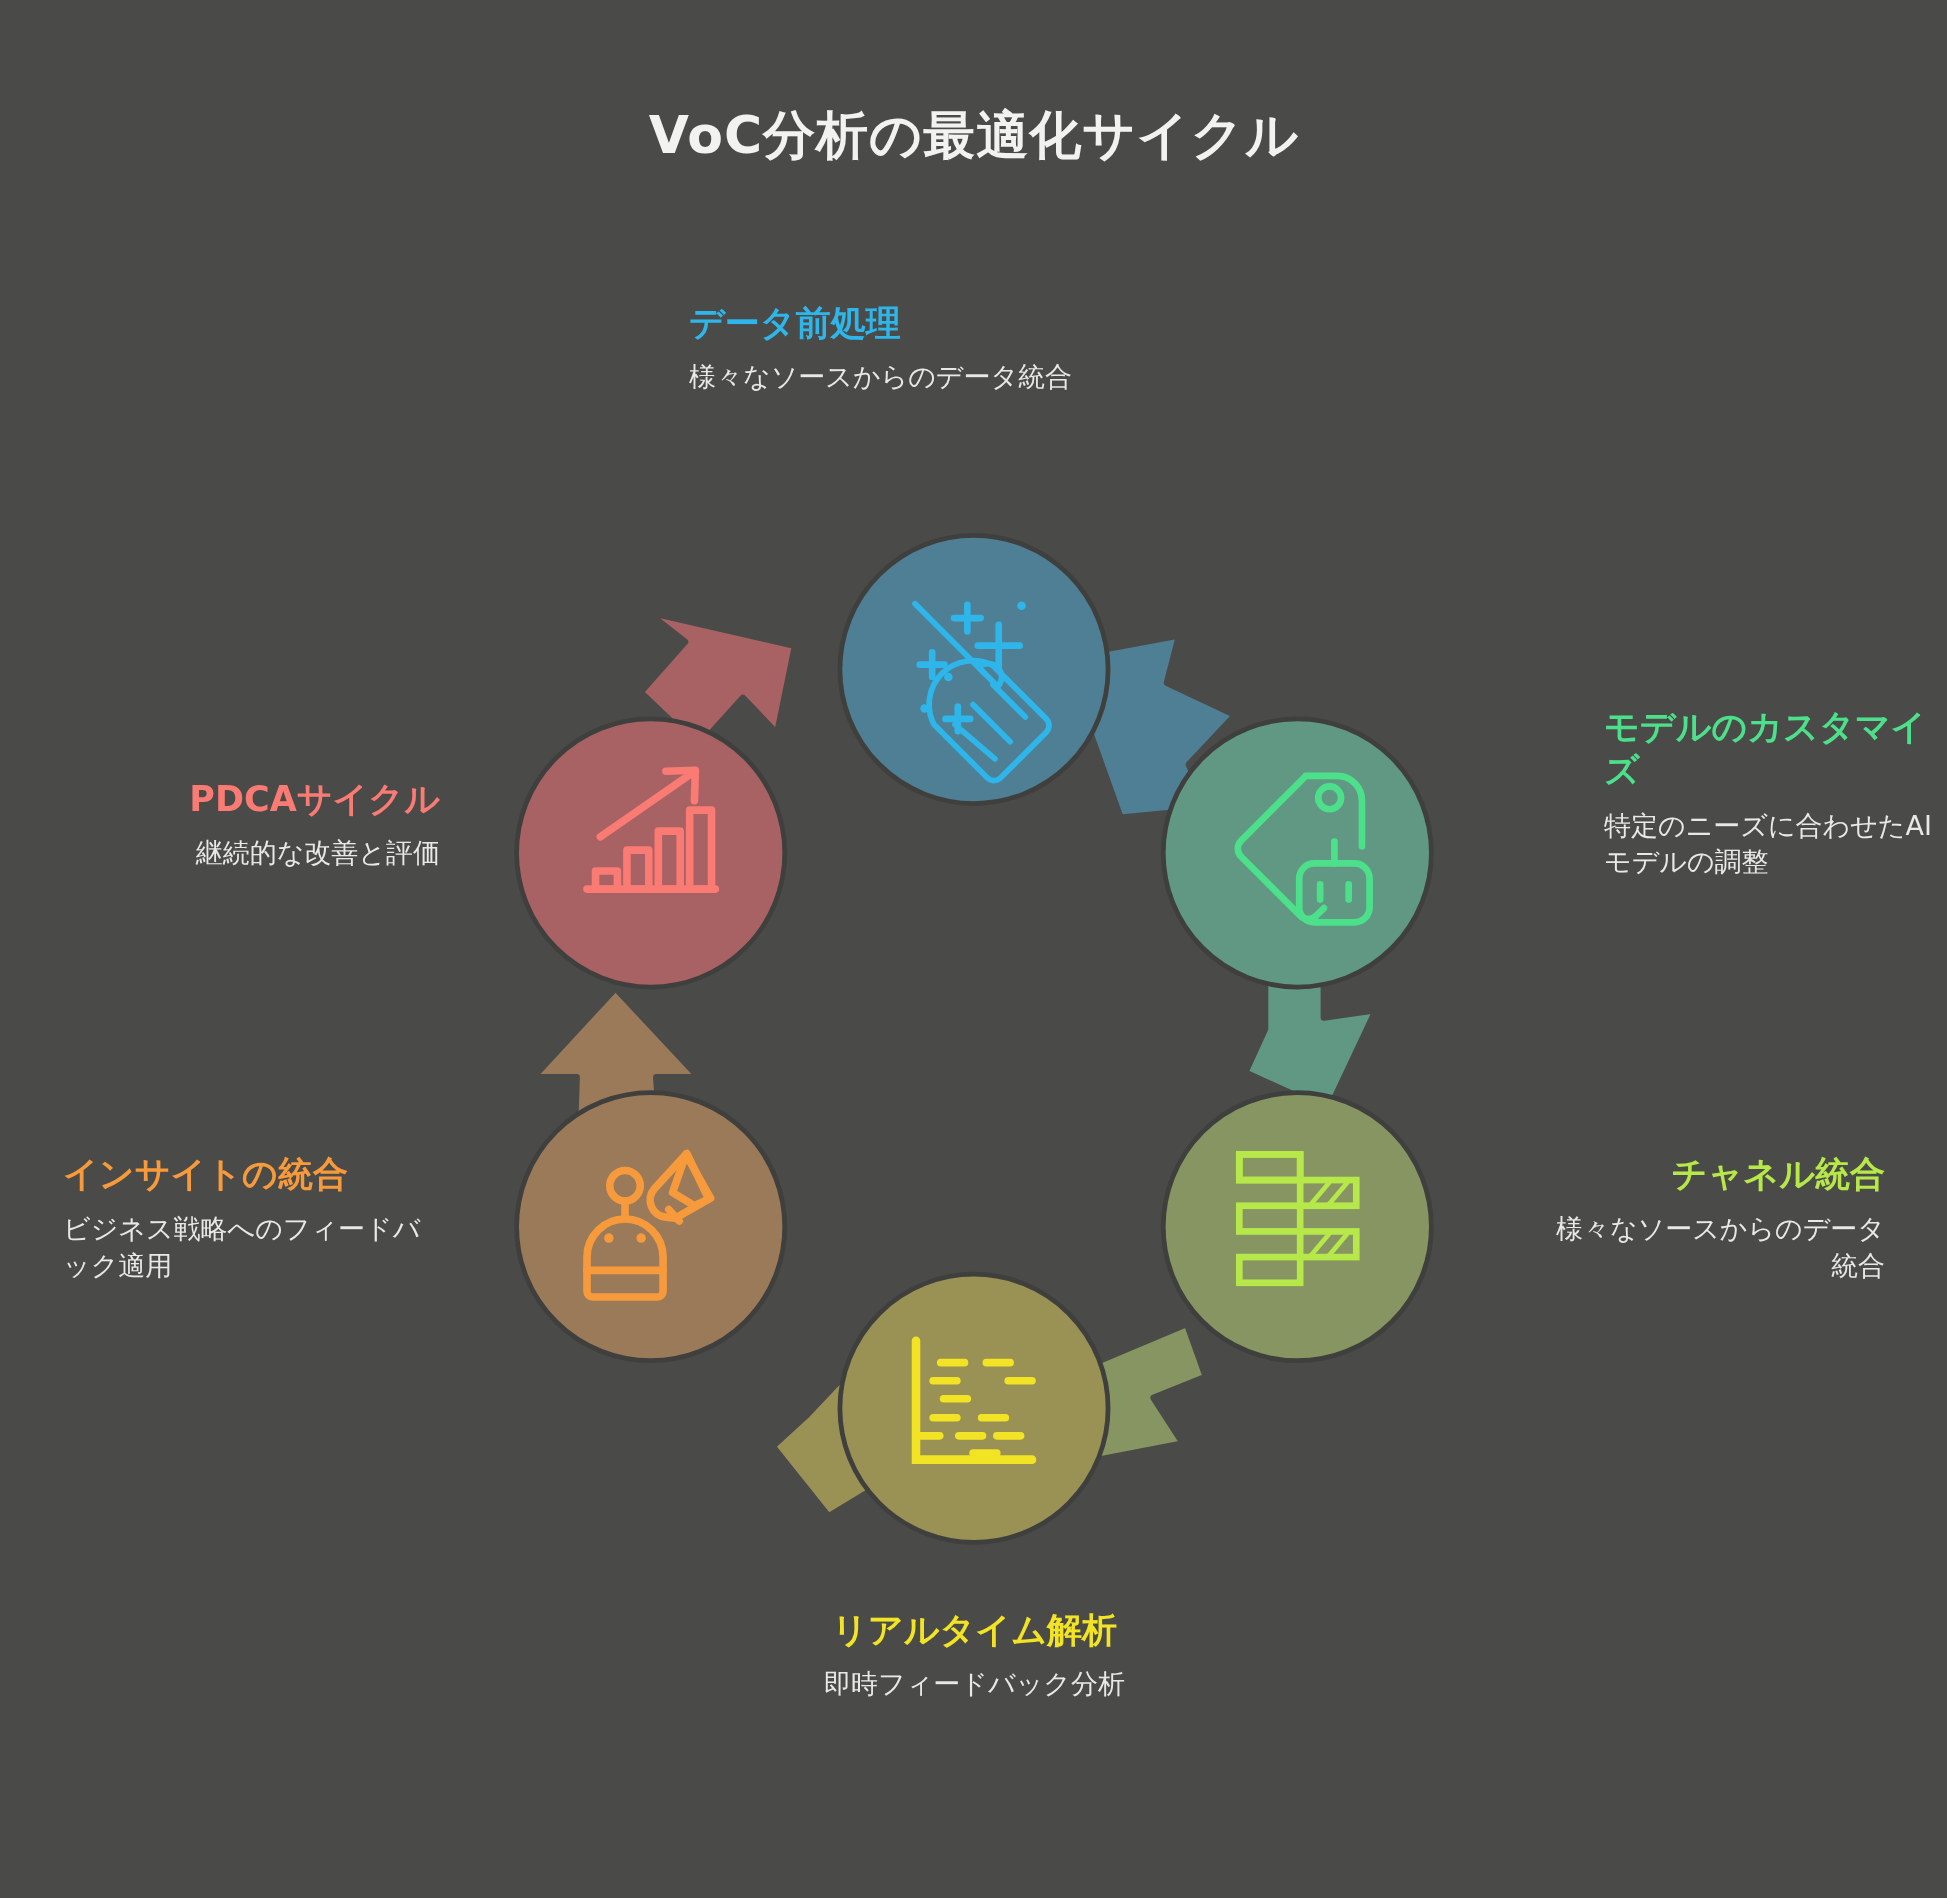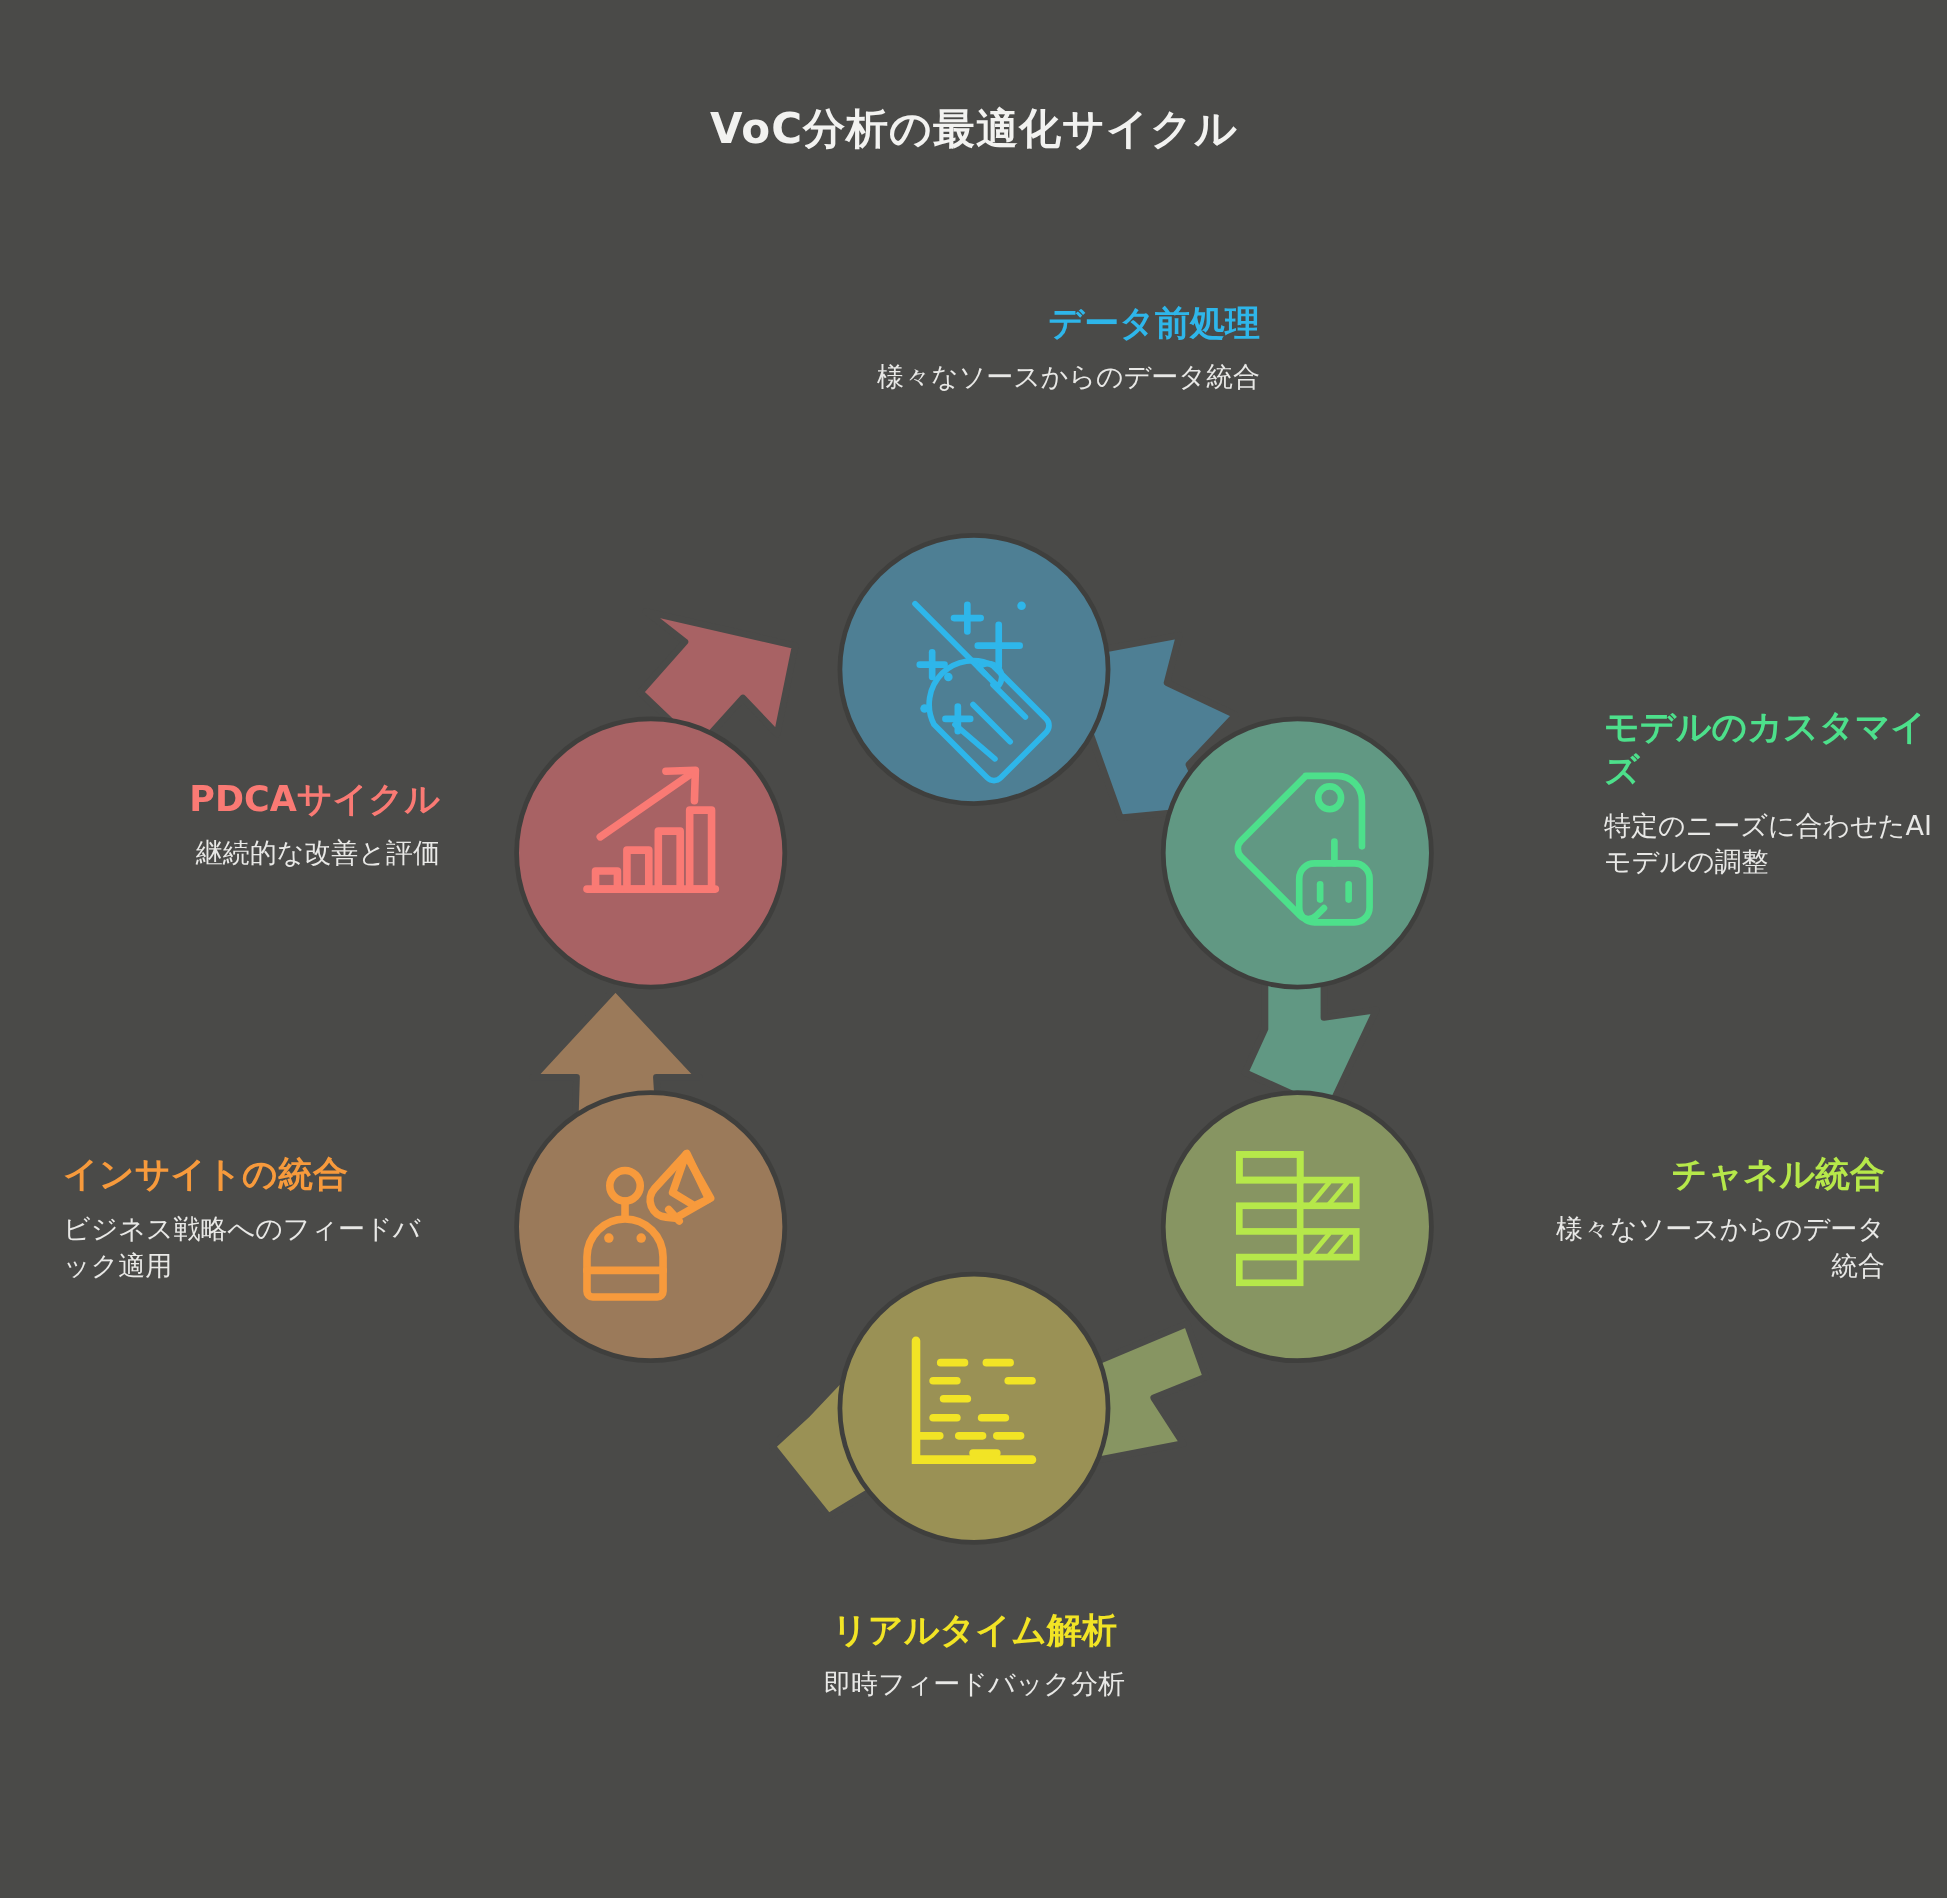--- a/index.html
+++ b/index.html
@@ -9,41 +9,41 @@
     font-family:"DejaVu Sans","Liberation Sans",sans-serif;
     overflow:hidden;
     position:relative;
   }
   #stage{position:absolute;inset:0;}
   #title{
     position:absolute;
     top:101px;left:0;width:1948px;
     text-align:center;
     color:#f2f2f0;
-    font-size:42px;
+    font-size:52px;
     font-weight:bold;
     letter-spacing:1px;
   }
   svg.ring{position:absolute;left:0;top:0;width:1948px;height:1898px;}
   .node-label{
     position:absolute;
   }
   .node-title{
     font-size:35px;
     font-weight:bold;
     line-height:1.24;
     margin:0 0 15px 0;
   }
   .node-desc{
     font-size:27px;
     color:#e8e8e6;
     line-height:1.34;
     margin:0;
   }
-  .lbl-top{ left:689px; top:302px; width:571px; text-align:right;}
+  .lbl-top{ left:689px; top:302px; width:571px; text-align:left;}
   .lbl-topright{ left:1604px; top:706px; width:354px; text-align:left;}
   .lbl-botright{ left:1531px; top:1153px; width:354px; text-align:right;}
   .lbl-bottom{ left:689px; top:1609px; width:571px; text-align:center;}
   .lbl-botleft{ left:63px; top:1153px; width:377px; }
   .lbl-topleft{ left:63px; top:778px; width:377px; text-align:right;}
   .lbl-topleft .node-title,.lbl-top .node-title,.lbl-bottom .node-title{margin-bottom:13.3px;}
 </style>
 </head>
 <body style="background: rgb(74, 74, 72);">
 

